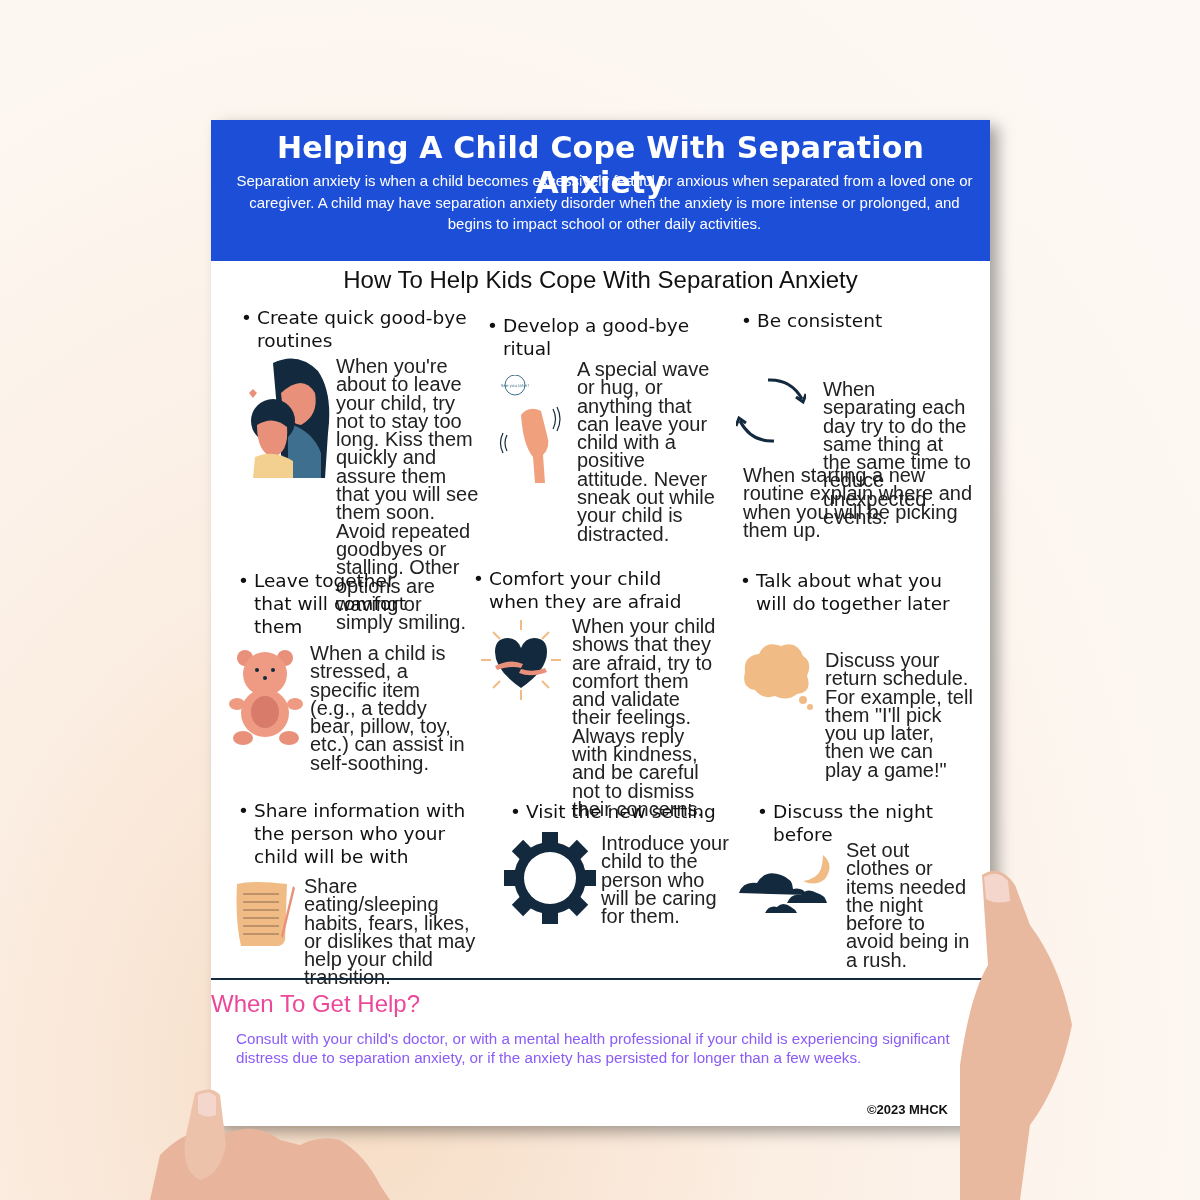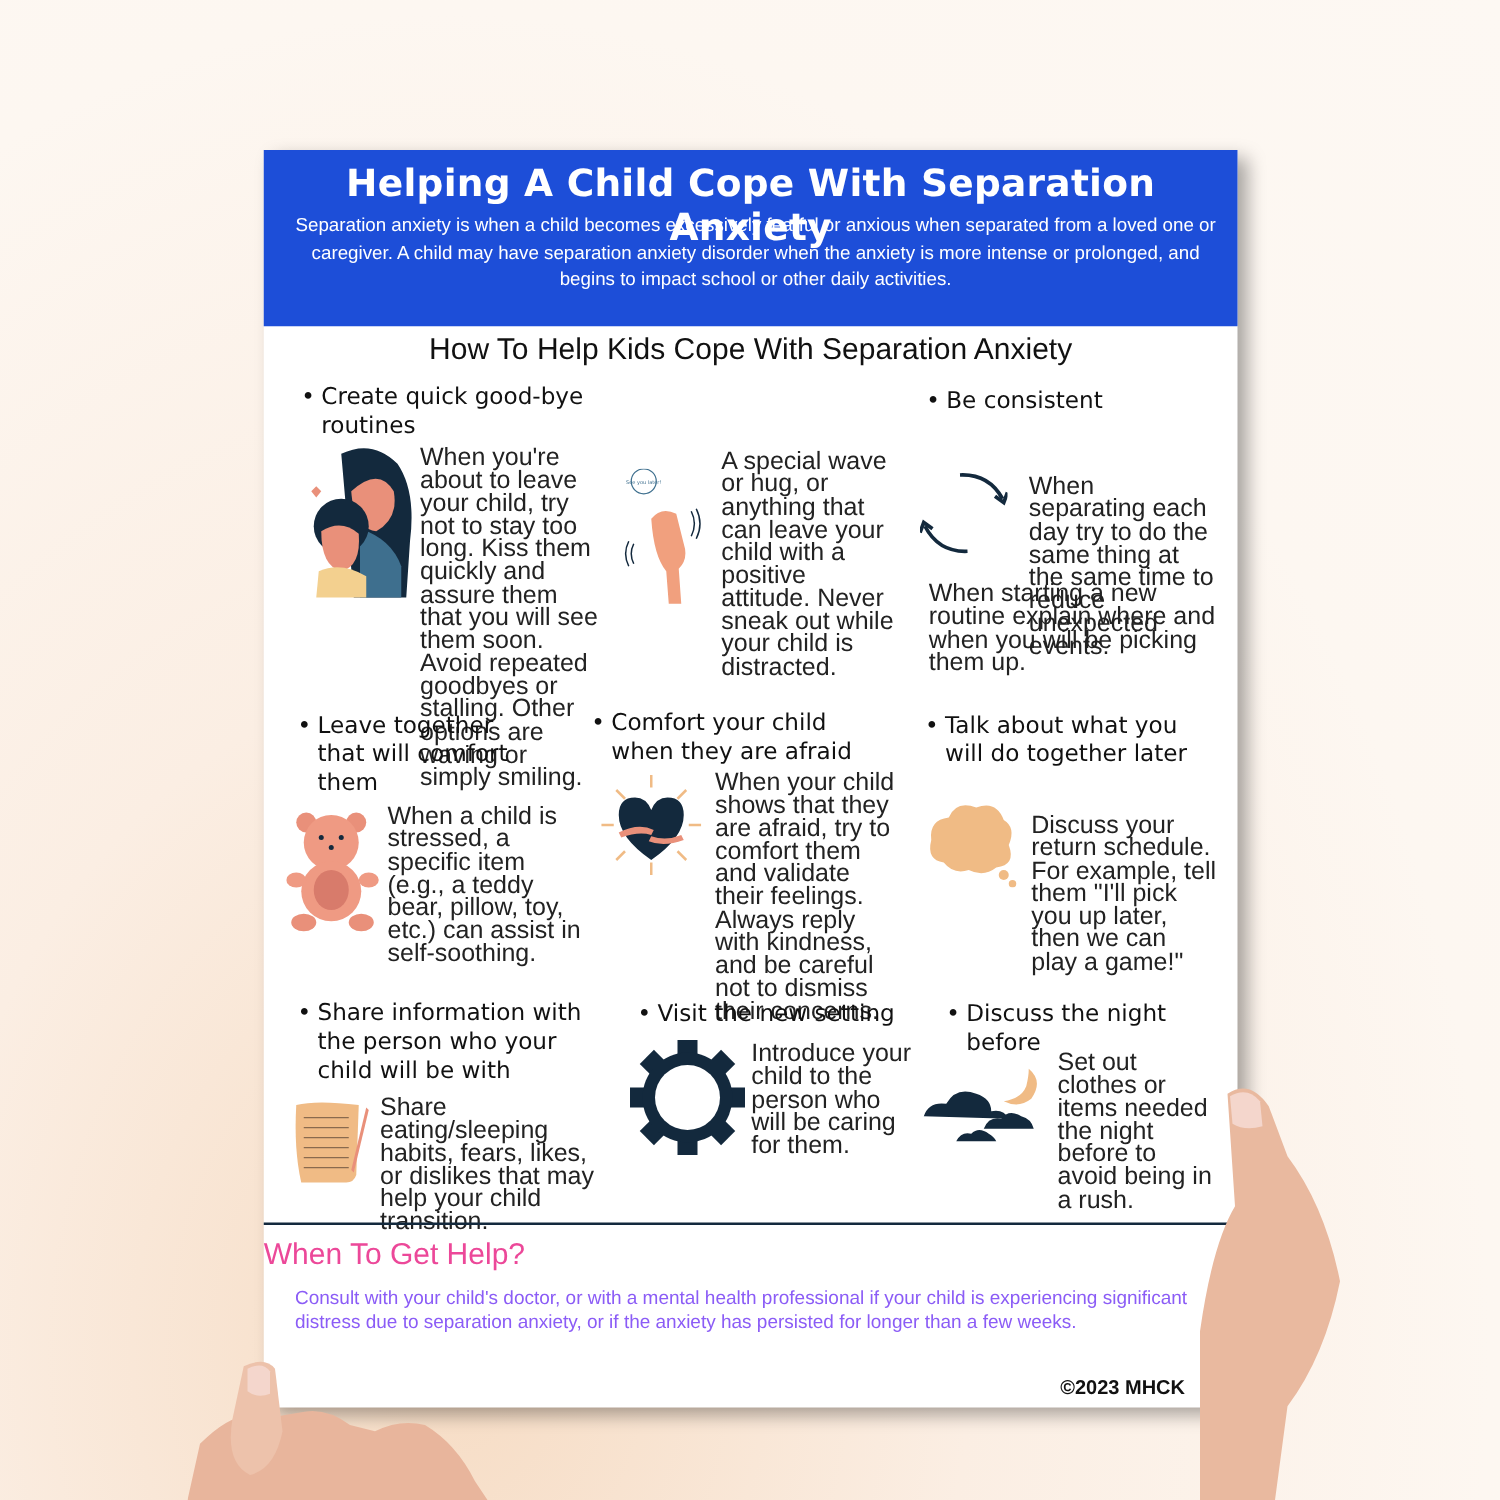--- a/index.html
+++ b/index.html
@@ -29,21 +29,21 @@
   .item .head {
     font-family:"DejaVu Sans", sans-serif; font-size:18.5px; line-height:23px; font-weight:500; color:#111;
     padding-left:16px; text-indent:-16px;
   }
   .item .head::before { content:"•"; display:inline-block; width:16px; text-indent:0; }
   .item .body { font-size:20px; line-height:18.3px; color:#222; }
   .icon { position:absolute; }
   .divider { position:absolute; left:0; top:858px; width:779px; height:2px; background:#13293d; }
   .help-title { position:absolute; left:0; right:0; top:870px; text-align:left; font-size:24px; color:#ec4899; }
   .help-text { position:absolute; left:25px; right:25px; top:910px; text-align:left; font-size:15.2px; line-height:18.5px; color:#8b5cf6; }
-  .copyright { position:absolute; right:42px; top:982px; font-size:16px; font-weight:bold; color:#111; }
+  .copyright { position:absolute; right:42px; top:982px; font-size:13px; font-weight:bold; color:#111; }
   .hand { position:absolute; }
 </style>
 </head>
 <body>
 
 <div class="page">
 
   <div class="header">
     <div class="title">Helping A Child Cope With Separation Anxiety</div>
     <div class="intro">Separation anxiety is when a child becomes excessively fearful or anxious when separated from a loved one or caregiver.  A child may have separation anxiety disorder when the anxiety is more intense or prolonged, and begins to impact school or other daily activities.</div>
@@ -60,20 +60,23 @@
     <path d="M45 70 Q70 78 78 100 L78 125 L45 125Z" fill="#3e6f8e"></path>
     <circle cx="30" cy="68" r="22" fill="#13293d"></circle>
     <path d="M14 72 Q30 62 44 74 Q46 100 30 104 Q14 100 14 72Z" fill="#e9907a"></path>
     <path d="M12 104 Q30 96 50 108 L50 125 L10 125Z" fill="#f3d08f"></path>
     <path d="M6 40 l4 -4 l4 4 l-4 5z" fill="#e9907a"></path>
   </svg>
   <div class="item" style="left:31px; top:237px; width:240px;">
     <div class="body" style="padding-left:94px;">When you're about to leave your child, try not to stay too long. Kiss them quickly and assure them that you will see them soon. Avoid repeated goodbyes or stalling. Other options are waving or simply smiling.</div>
   </div>
 
+  <div class="item" style="left:276px; top:194px; width:230px;">
+    <div class="head">Develop a good-bye ritual</div>
+  </div>
   <svg class="icon" style="left:288px; top:255px;" width="70" height="110" viewBox="0 0 70 110">
     <circle cx="16" cy="10" r="10" fill="#fff" stroke="#3e6f8e" stroke-width="1"></circle>
     <text x="16" y="12" font-size="4" text-anchor="middle" fill="#3e6f8e" font-family="DejaVu Sans, sans-serif">See you later!</text>
     <path d="M22 40 Q30 30 42 36 L48 60 Q52 72 44 80 L46 108 L36 108 L34 82 Q24 70 22 40Z" fill="#f1a07e"></path>
     <path d="M8 60 q-4 8 0 16 M4 58 q-5 10 0 20 M54 34 q5 10 0 20 M58 32 q6 12 0 24" stroke="#13293d" fill="none" stroke-width="1.2"></path>
   </svg>
   <div class="item" style="left:366px; top:240px; width:140px;">
     <div class="body">A special wave or hug, or anything that can leave your child with a positive attitude. Never sneak out while your child is distracted.</div>
   </div>
 

